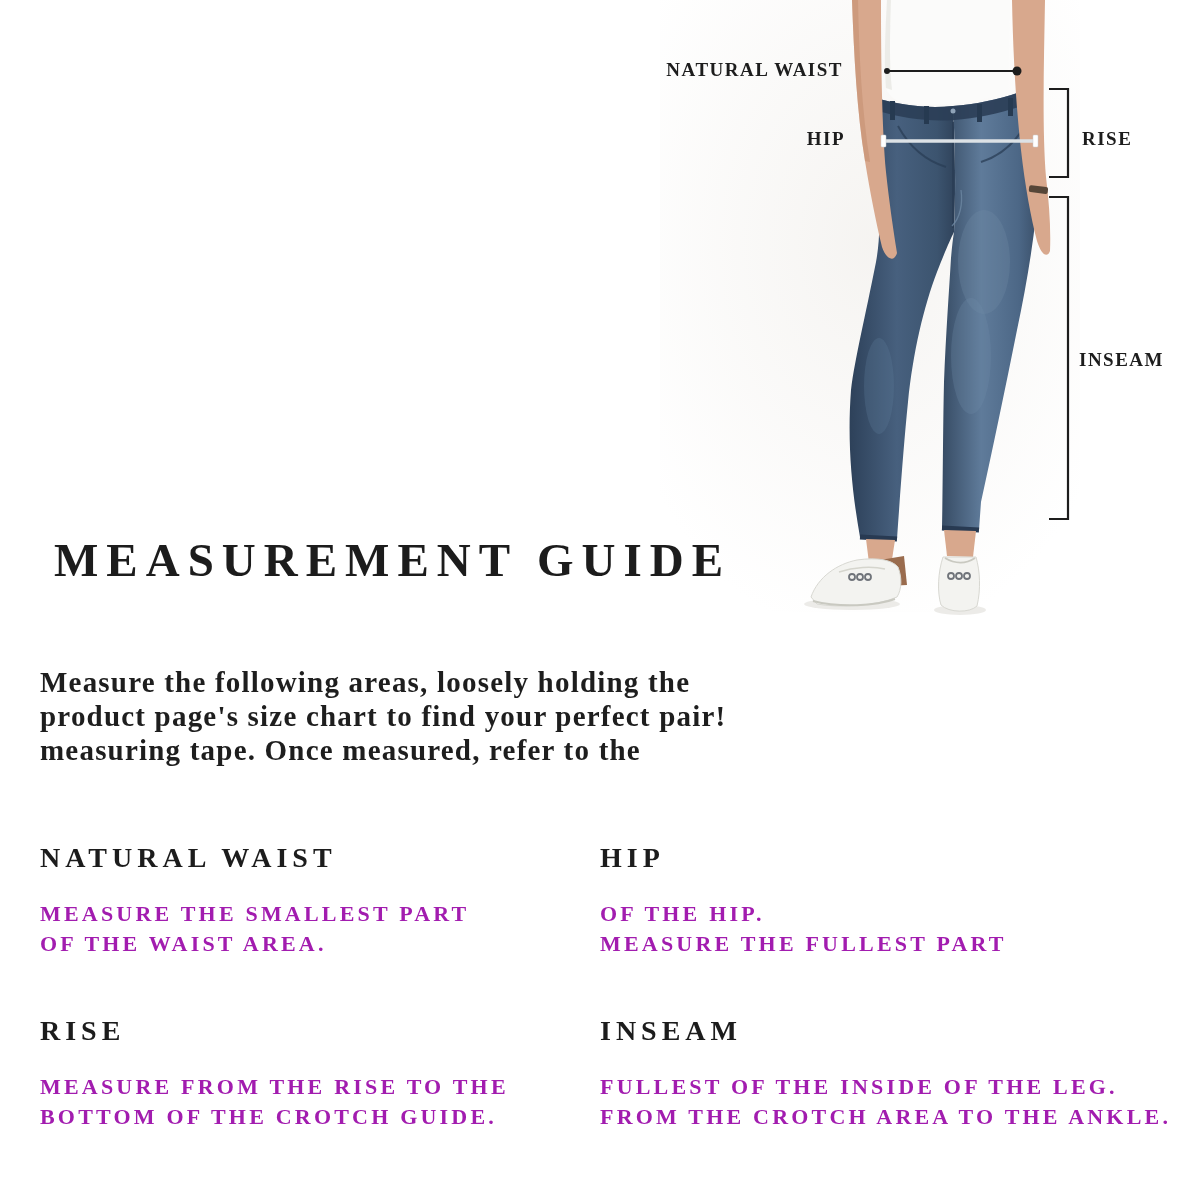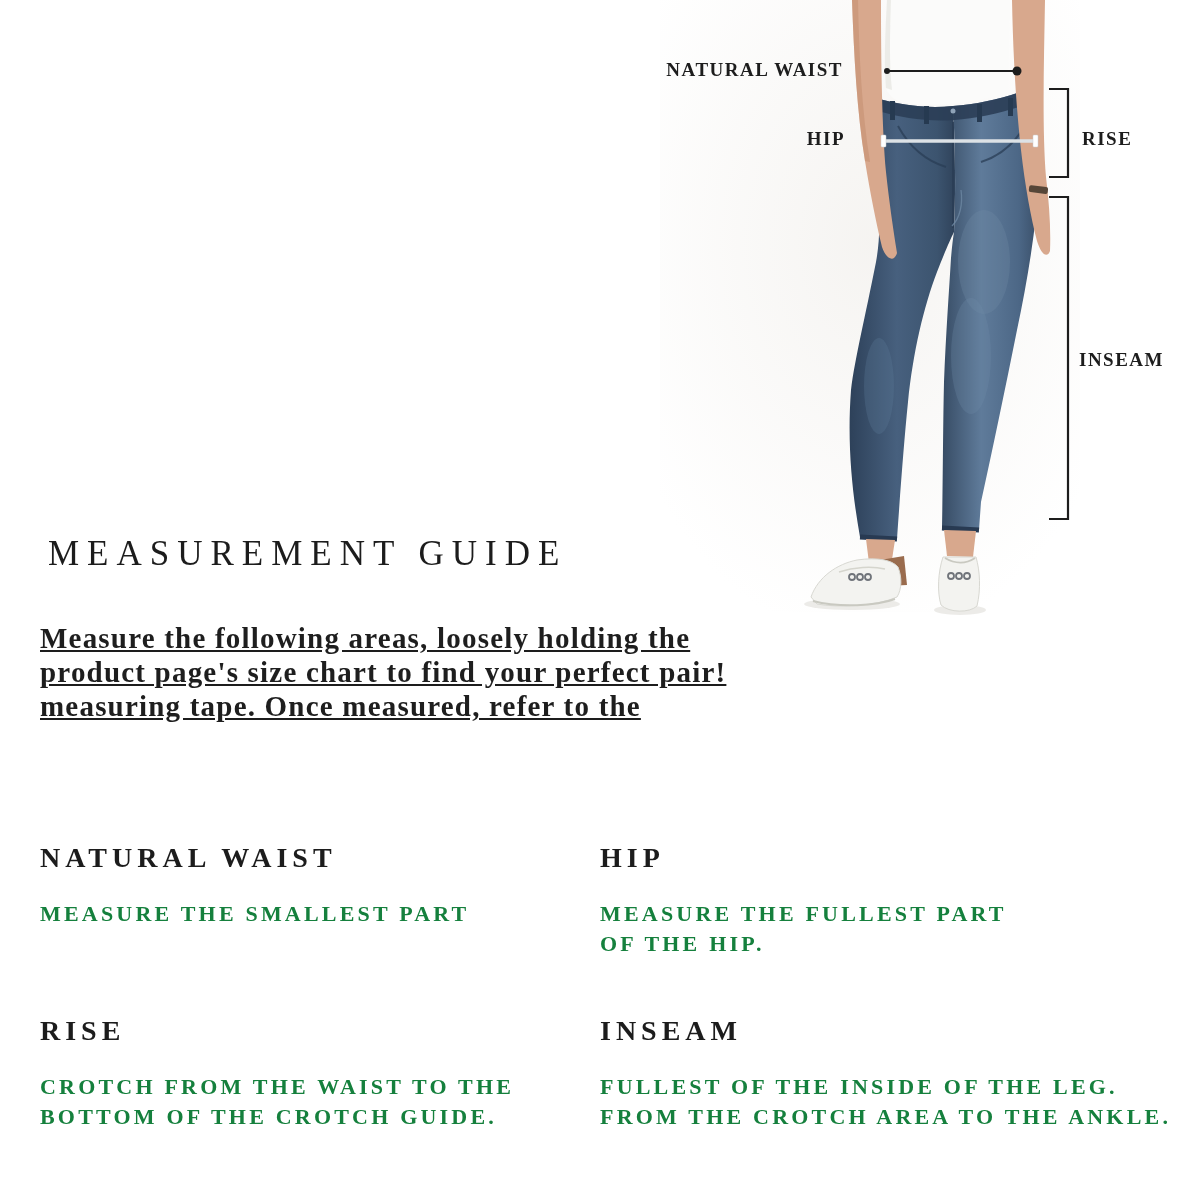--- a/index.html
+++ b/index.html
@@ -19,44 +19,44 @@
     position:absolute;
     font-size:19px;font-weight:bold;letter-spacing:1.5px;
     line-height:24px;white-space:nowrap;color:#1d1d1d;
   }
   .lbl-natural-waist{right:357px;top:58px;}
   .lbl-hip{right:355px;top:127px;}
   .lbl-rise{left:1082px;top:127px;}
   .lbl-inseam{left:1079px;top:348px;}
   
   .page-title{
-    position:absolute;left:40px;top:521px;margin:8px;
-    font-size:35px;font-weight:normal;letter-spacing:8px;
+    position:absolute;left:40px;top:521px;margin:14px;
+    font-size:47px;font-weight:bold;letter-spacing:8px;
     line-height:50px;white-space:nowrap;color:#1c1c1c;
   }
   
-  .intro{position:absolute;left:40px;top:621px;text-decoration:underline;}
+  .intro{position:absolute;left:40px;top:665px;}
   .intro-line{
     font-size:29px;font-weight:bold;letter-spacing:1.2px;
     line-height:34px;white-space:nowrap;color:#1e1e1e;
   }
   
   .section{position:absolute;width:540px;}
   .sec-1{left:40px;top:841px;}
   .sec-2{left:600px;top:841px;}
   .sec-3{left:40px;top:1014px;}
   .sec-4{left:600px;top:1014px;}
   .section-title{
     margin:0 0 24px 0;
     font-size:28px;font-weight:bold;letter-spacing:5px;
     line-height:34px;white-space:nowrap;color:#1c1c1c;
   }
   .section-line{
     font-size:22px;font-weight:bold;letter-spacing:3.2px;
-    line-height:30px;white-space:nowrap;color:#15803d;
+    line-height:30px;white-space:nowrap;color:#a21caf;
   }
   
   .f-skin{fill:var(--skin,#d8a88d);}
   .f-top{fill:var(--top-white,#fbfbfa);}
   .f-shoe{fill:var(--shoe-white,#f3f3f0);stroke:#d8d8d2;stroke-width:1;}
   .ann{stroke:var(--ink,#1d1d1d);stroke-width:2.2;fill:none;}
 </style>
 </head>
 <body>
 
@@ -160,31 +160,32 @@
 
   <div class="intro">
     <div class="intro-line">Measure the following areas, loosely holding the</div>
     <div class="intro-line">product page's size chart to find your perfect pair!</div>
     <div class="intro-line">measuring tape. Once measured, refer to the</div>
   </div>
 
   <div class="section sec-1">
     <h2 class="section-title">NATURAL WAIST</h2>
     <div class="section-line">MEASURE THE SMALLEST PART</div>
+    <div class="section-line">OF THE WAIST AREA.</div>
   </div>
 
   <div class="section sec-2">
     <h2 class="section-title">HIP</h2>
+    <div class="section-line">OF THE HIP.</div>
     <div class="section-line">MEASURE THE FULLEST PART</div>
-    <div class="section-line">OF THE HIP.</div>
   </div>
 
   <div class="section sec-3">
     <h2 class="section-title">RISE</h2>
-    <div class="section-line">CROTCH FROM THE WAIST TO THE</div>
+    <div class="section-line">MEASURE FROM THE RISE TO THE</div>
     <div class="section-line">BOTTOM OF THE CROTCH GUIDE.</div>
   </div>
 
   <div class="section sec-4">
     <h2 class="section-title">INSEAM</h2>
     <div class="section-line">FULLEST OF THE INSIDE OF THE LEG.</div>
     <div class="section-line">FROM THE CROTCH AREA TO THE ANKLE.</div>
   </div>
 
 </div>

